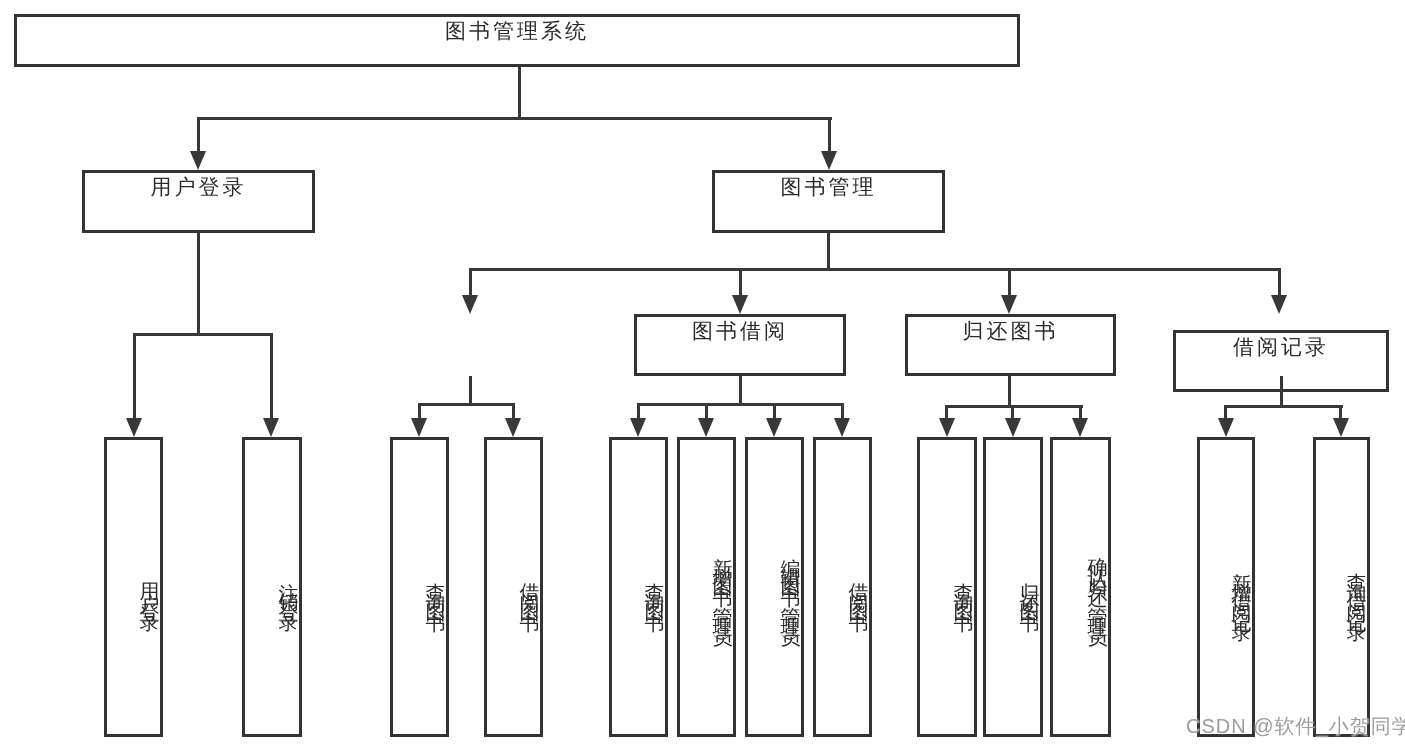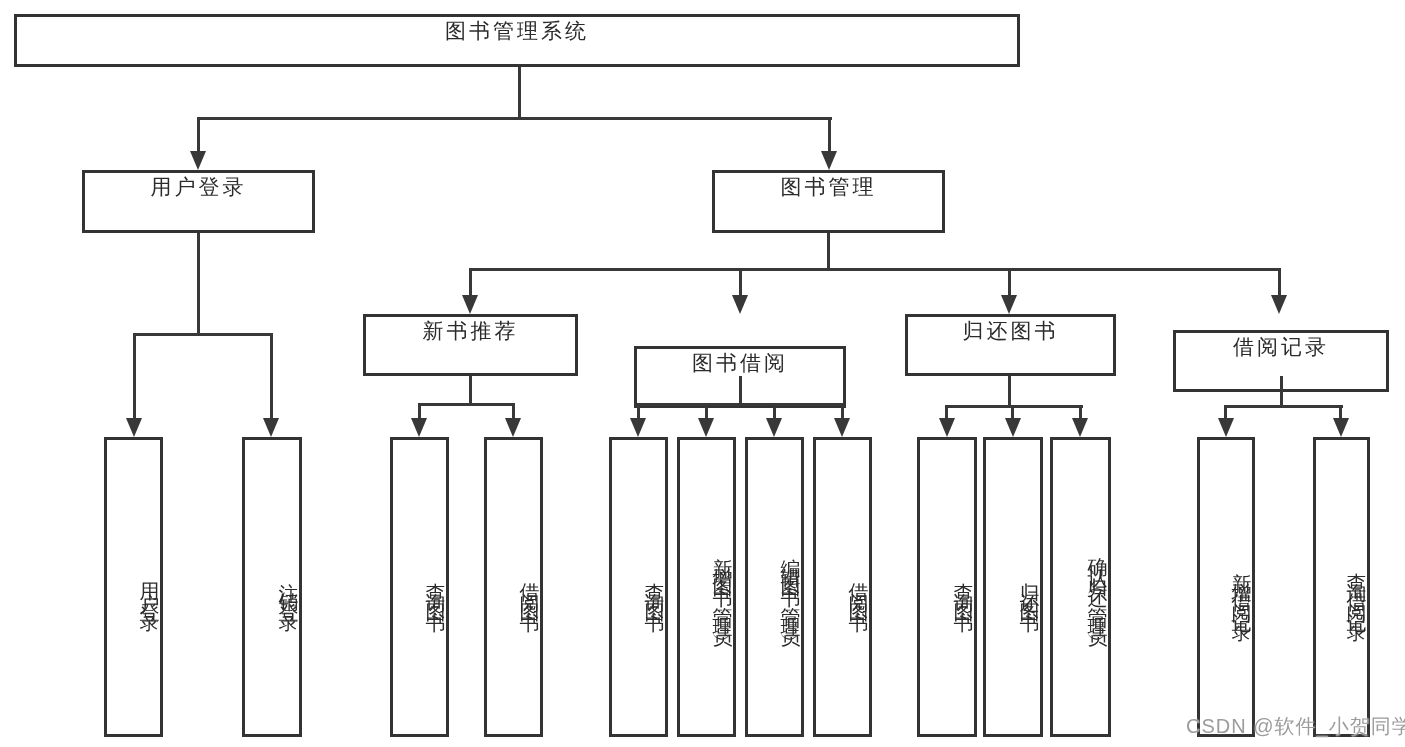--- a/index.html
+++ b/index.html
@@ -84,24 +84,21 @@
   <div class="hline" style="left:469px; top:268px; width:812px; height:3px;"></div>
   <div class="vline" style="left:469px; top:268px; width:3px; height:28px;"></div>
   <div class="arrow" style="left:462px; top:295px;"></div>
   <div class="vline" style="left:739px; top:268px; width:3px; height:28px;"></div>
   <div class="arrow" style="left:732px; top:295px;"></div>
   <div class="vline" style="left:1008px; top:268px; width:3px; height:28px;"></div>
   <div class="arrow" style="left:1001px; top:295px;"></div>
   <div class="vline" style="left:1278px; top:268px; width:3px; height:28px;"></div>
   <div class="arrow" style="left:1271px; top:295px;"></div>
 
-  <div class="box h" style="left:363px; top:314px; width:215px; height:62px;">
-    <span>新书推荐</span>
-  </div>
-  <div class="box h" style="left:634px; top:314px; width:212px; height:62px;margin-top:32px;">
+  <div class="box h" style="left:634px; top:314px; width:212px; height:62px;">
     <span>图书借阅</span>
   </div>
   <div class="box h" style="left:905px; top:314px; width:211px; height:62px;">
     <span>归还图书</span>
   </div>
   <div class="box h" style="left:1173px; top:314px; width:216px; height:62px;margin-top:16px;">
     <span>借阅记录</span>
   </div>
 
   <div class="vline" style="left:469px; top:376px; width:3px; height:29px;"></div>

